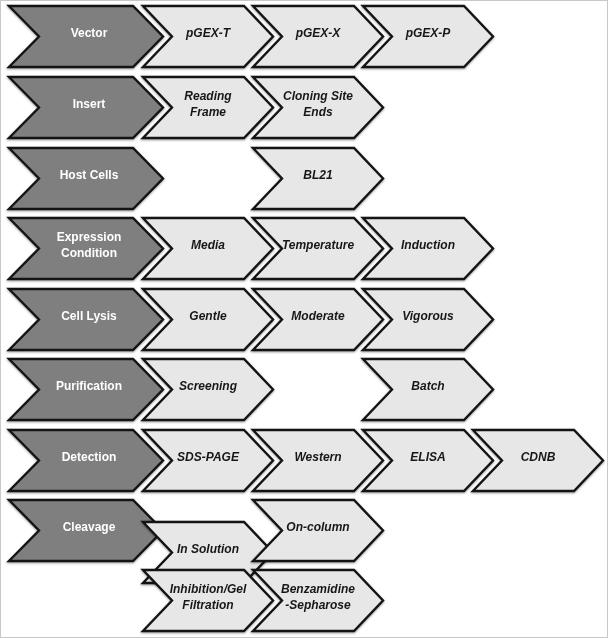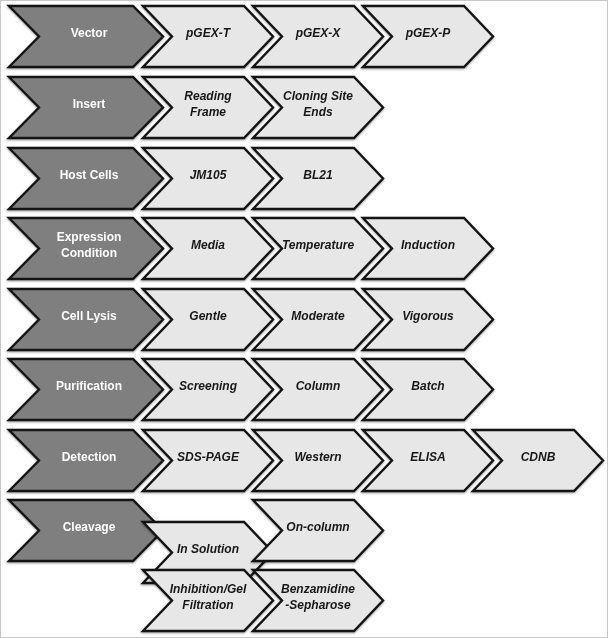--- a/index.html
+++ b/index.html
@@ -101,26 +101,20 @@
     <span class="lbl">Cloning Site
 Ends</span>
   </div>
 
   <div class="arrow dark" style="left:8px;top:147px">
     <svg width="154" height="61" viewBox="0 0 154 61">
         <polygon points="0,0 124,0 154,30.5 124,61 0,61 30,30.5" fill="#7f7f7f"></polygon>
       </svg>
     <span class="lbl">Host Cells</span>
   </div>
-  <div class="arrow light" style="left:142px;top:147px">
-    <svg width="130" height="61" viewBox="0 0 130 61">
-        <polygon points="0,0 101,0 130,30.5 101,61 0,61 29,30.5" fill="#e7e7e7"></polygon>
-      </svg>
-    <span class="lbl">JM105</span>
-  </div>
   <div class="arrow light" style="left:252px;top:147px">
     <svg width="130" height="61" viewBox="0 0 130 61">
         <polygon points="0,0 101,0 130,30.5 101,61 0,61 29,30.5" fill="#e7e7e7"></polygon>
       </svg>
     <span class="lbl">BL21</span>
   </div>
 
   <div class="arrow light" style="left:142px;top:217px">
     <svg width="130" height="61" viewBox="0 0 130 61">
         <polygon points="0,0 101,0 130,30.5 101,61 0,61 29,30.5" fill="#e7e7e7"></polygon>
@@ -177,26 +171,20 @@
         <polygon points="0,0 124,0 154,30.5 124,61 0,61 30,30.5" fill="#7f7f7f"></polygon>
       </svg>
     <span class="lbl">Purification</span>
   </div>
   <div class="arrow light" style="left:142px;top:358px">
     <svg width="130" height="61" viewBox="0 0 130 61">
         <polygon points="0,0 101,0 130,30.5 101,61 0,61 29,30.5" fill="#e7e7e7"></polygon>
       </svg>
     <span class="lbl">Screening</span>
   </div>
-  <div class="arrow light" style="left:252px;top:358px">
-    <svg width="130" height="61" viewBox="0 0 130 61">
-        <polygon points="0,0 101,0 130,30.5 101,61 0,61 29,30.5" fill="#e7e7e7"></polygon>
-      </svg>
-    <span class="lbl">Column</span>
-  </div>
   <div class="arrow dark" style="left:8px;top:429px">
     <svg width="154" height="61" viewBox="0 0 154 61">
         <polygon points="0,0 124,0 154,30.5 124,61 0,61 30,30.5" fill="#7f7f7f"></polygon>
       </svg>
     <span class="lbl">Detection</span>
   </div>
 
   <div class="arrow light" style="left:362px;top:358px">
     <svg width="130" height="61" viewBox="0 0 130 61">
         <polygon points="0,0 101,0 130,30.5 101,61 0,61 29,30.5" fill="#e7e7e7"></polygon>

